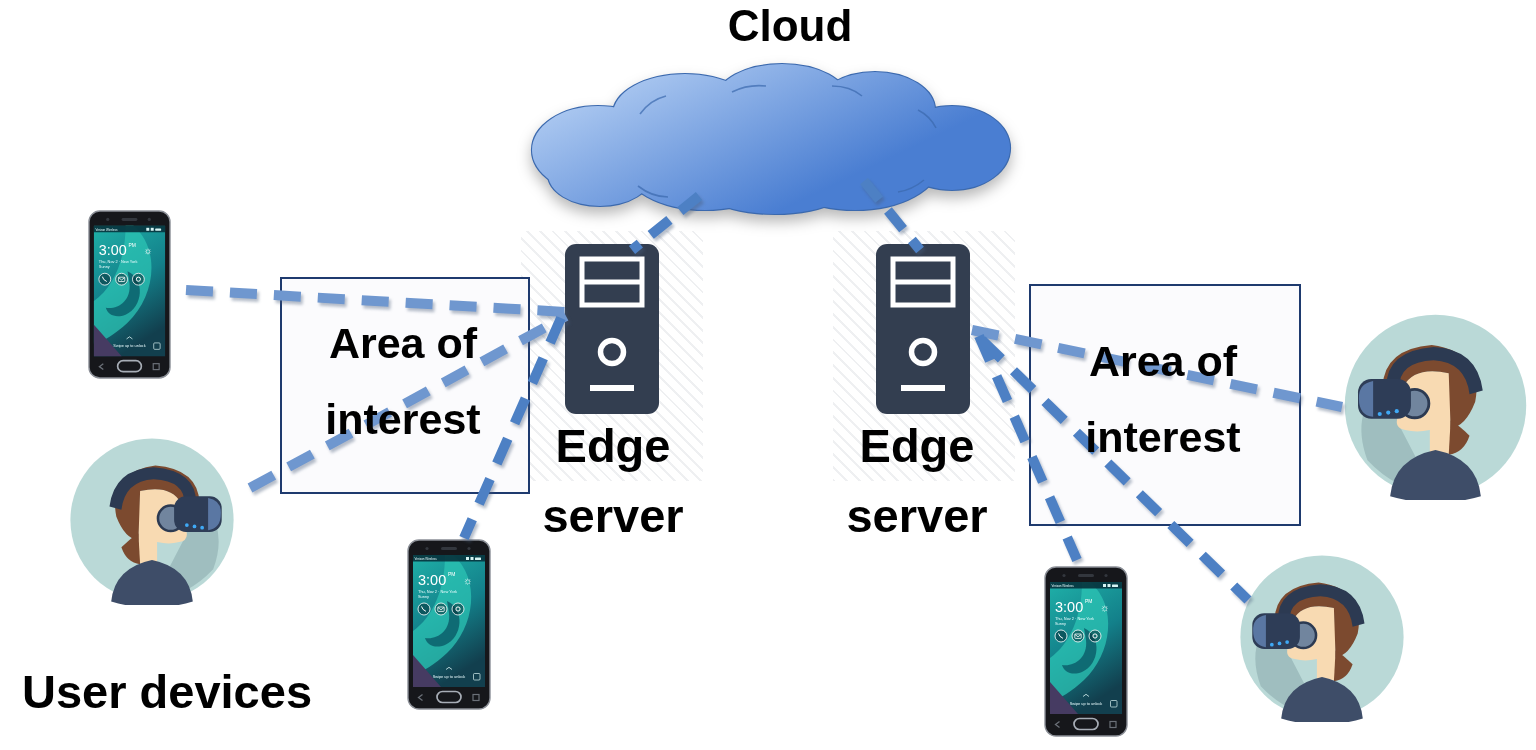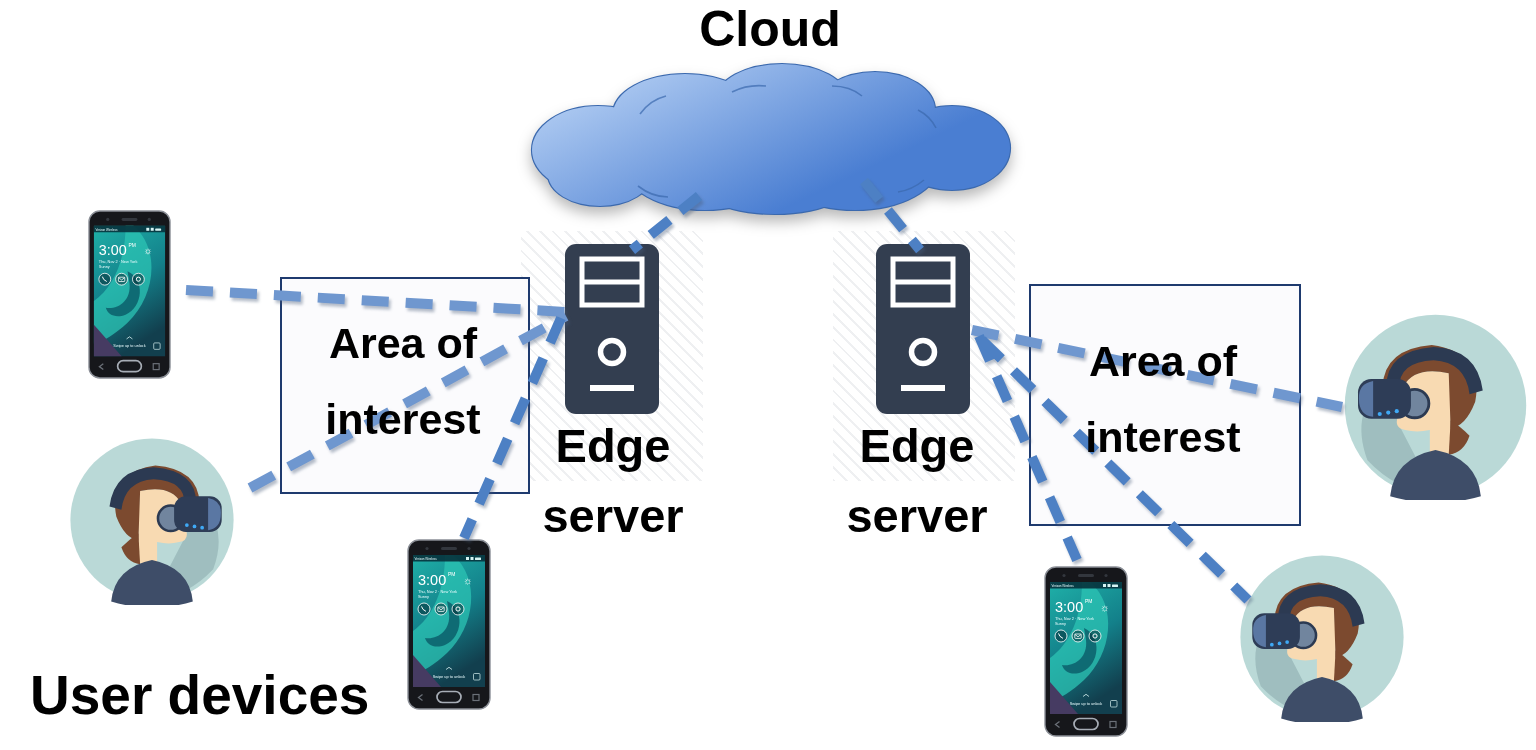--- a/index.html
+++ b/index.html
@@ -172,29 +172,29 @@
       <line x1="864" y1="181" x2="920" y2="250" stroke="#4d80c4" stroke-dasharray="24 14"></line>
       <line x1="186" y1="290" x2="566" y2="312" stroke="#6f97cf"></line>
       <line x1="250" y1="488" x2="566" y2="316" stroke="#6f97cf"></line>
       <line x1="561" y1="318" x2="464" y2="538" stroke="#4d80c4"></line>
       <line x1="972" y1="330" x2="1342" y2="407" stroke="#6f97cf"></line>
       <line x1="979" y1="336" x2="1077" y2="560" stroke="#4d80c4"></line>
       <line x1="982" y1="340" x2="1248" y2="600" stroke="#4d80c4"></line>
     </g>
   </svg>
 
-  <div class="lbl center" style="left:770px;top:4px;font-size:50px;">Cloud</div>
+  <div class="lbl center" style="left:790px;top:4px;font-size:44px;">Cloud</div>
 
   <div class="lbl center" style="left:613px;top:422px;font-size:47px;">Edge</div>
   <div class="lbl center" style="left:613px;top:492px;font-size:47px;">server</div>
 
   <div class="lbl center" style="left:917px;top:422px;font-size:47px;">Edge</div>
   <div class="lbl center" style="left:917px;top:492px;font-size:47px;">server</div>
 
   <div class="lbl center" style="left:403px;top:322px;font-size:43px;">Area of</div>
   <div class="lbl center" style="left:403px;top:398px;font-size:43px;">interest</div>
 
   <div class="lbl center" style="left:1163px;top:340px;font-size:43px;">Area of</div>
   <div class="lbl center" style="left:1163px;top:416px;font-size:43px;">interest</div>
 
-  <div class="lbl" style="left:30px;top:668px;font-size:55px;">User devices</div>
+  <div class="lbl" style="left:22px;top:668px;font-size:47px;">User devices</div>
 
 </div>
 
 </body></html>

